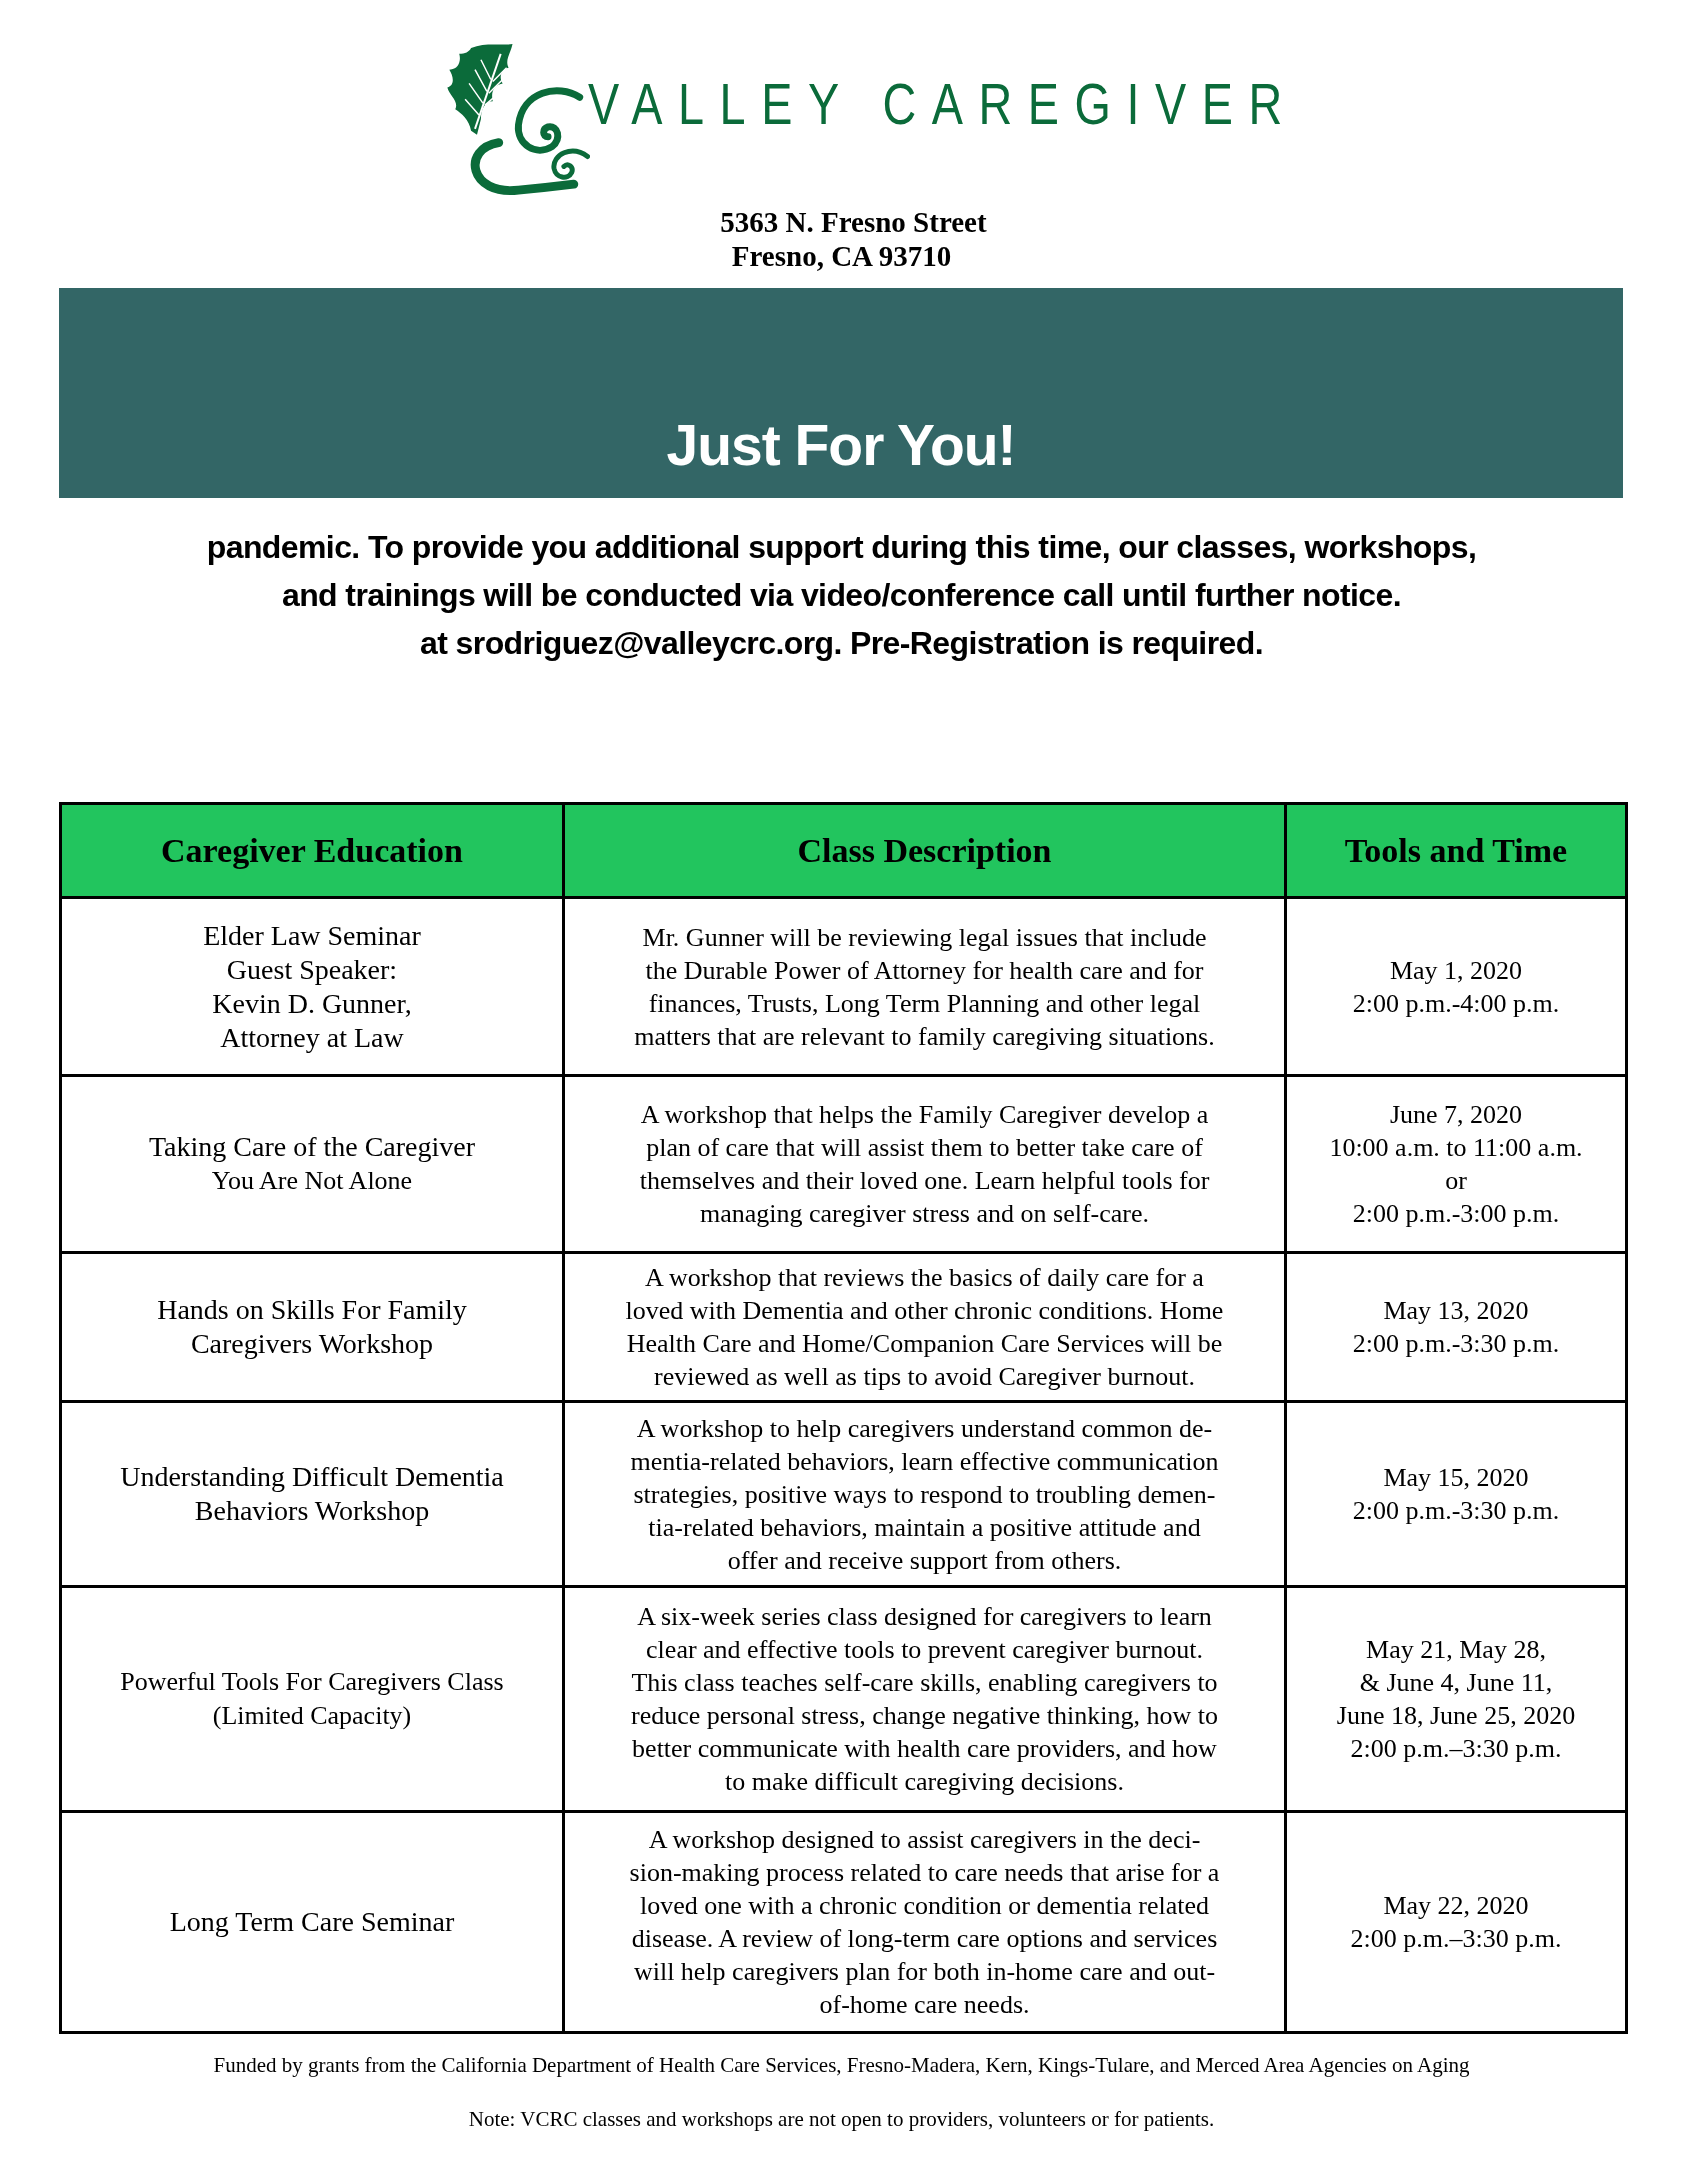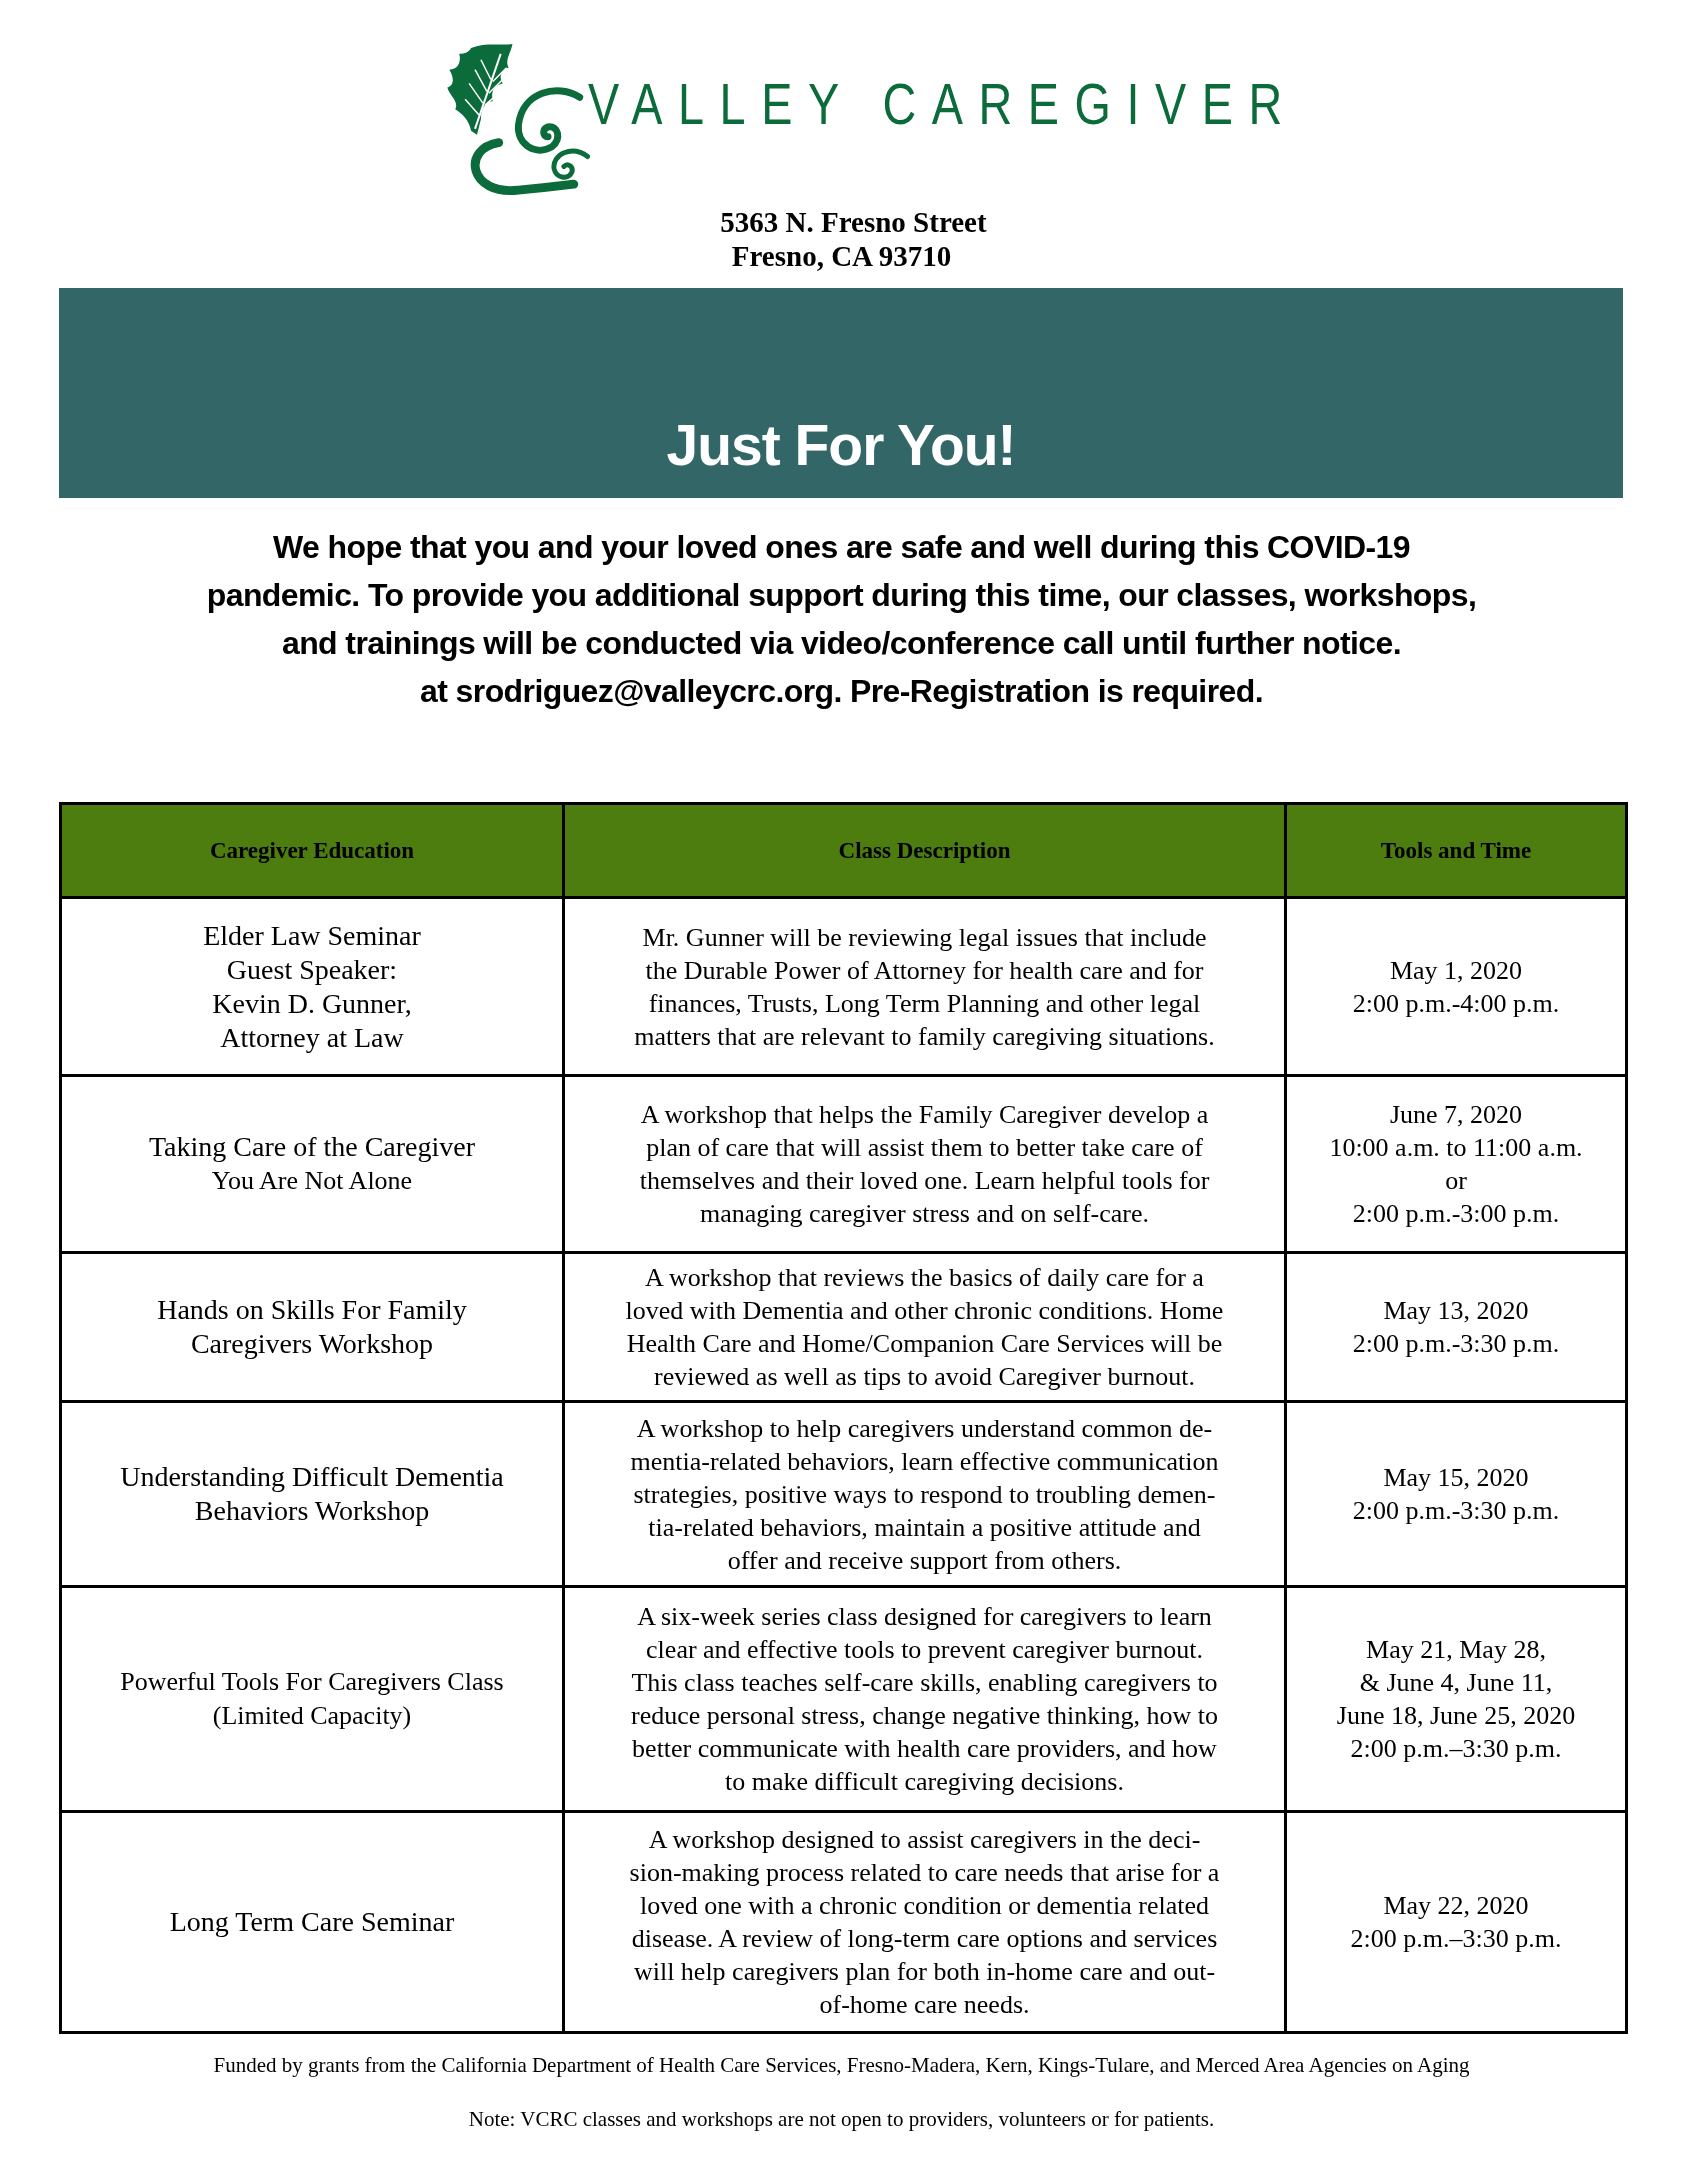--- a/index.html
+++ b/index.html
@@ -11,21 +11,21 @@
   .address { position: absolute; left: 0; width: 1683px; text-align: center; font-family: "Liberation Serif", serif; font-weight: bold; font-size: 29px; line-height: 34px; }
   .address.l1 { top: 205px; padding-left: 12px; }
   .address.l2 { top: 239px; }
   .banner { position: absolute; left: 59px; top: 288px; width: 1564px; height: 210px; background: #336666; color: #fff; font-family: "Liberation Sans", sans-serif; font-weight: bold; text-align: center; }
   .banner .t1 { position: absolute; left: 0; width: 100%; top: 34px; font-size: 57px; line-height: 61px; letter-spacing: -1px; }
   .banner .t2 { position: absolute; left: 0; width: 100%; top: 127px; font-size: 57px; line-height: 61px; letter-spacing: -1px; }
   .intro { position: absolute; left: 99px; width: 1485px; top: 523px; text-align: center; font-family: "Liberation Sans", sans-serif; font-weight: bold; font-size: 32px; line-height: 48px; letter-spacing: -0.6px; }
   .intro div { white-space: nowrap; }
   table.sched { position: absolute; left: 59px; top: 802px; width: 1565px; border-collapse: collapse; table-layout: fixed; font-family: "Liberation Serif", serif; }
   table.sched th, table.sched td { border: 3px solid #000; text-align: center; vertical-align: middle; padding: 0 8px; }
-  table.sched th { background: #4d7c0f; font-size: 23px; font-weight: bold; height: 91px; }
+  table.sched th { background: #22c55e; font-size: 34px; font-weight: bold; height: 91px; }
   table.sched td { font-size: 26px; line-height: 33px; }
   table.sched td.name { font-size: 28px; line-height: 34px; }
   table.sched td.desc { font-size: 26px; line-height: 33px; padding: 0 12px; }
   table.sched td.date { font-size: 26px; line-height: 33px; }
   .footer { position: absolute; left: 0; width: 1683px; text-align: center; font-family: "Liberation Serif", serif; font-size: 21px; }
   .footer.f1 { top: 2053px; }
   .footer.f2 { top: 2107px; }
   .line { display: block; }
 </style>
 </head>
@@ -44,21 +44,20 @@
 </div>
 
 <div class="address l1">5363 N. Fresno Street</div>
 <div class="address l2">Fresno, CA 93710</div>
 
 <div class="banner">
   <div class="t2">Just For You!</div>
 </div>
 
 <div class="intro">
-  <div>We hope that you and your loved ones are safe and well during this COVID-19</div>
   <div>pandemic. To provide you additional support during this time, our classes, workshops,</div>
   <div>and trainings will be conducted via video/conference call until further notice.</div>
   <div>at srodriguez@valleycrc.org. Pre-Registration is required.</div>
 </div>
 
 <table class="sched">
   <colgroup>
     <col style="width:503px">
     <col style="width:722px">
     <col style="width:341px">

